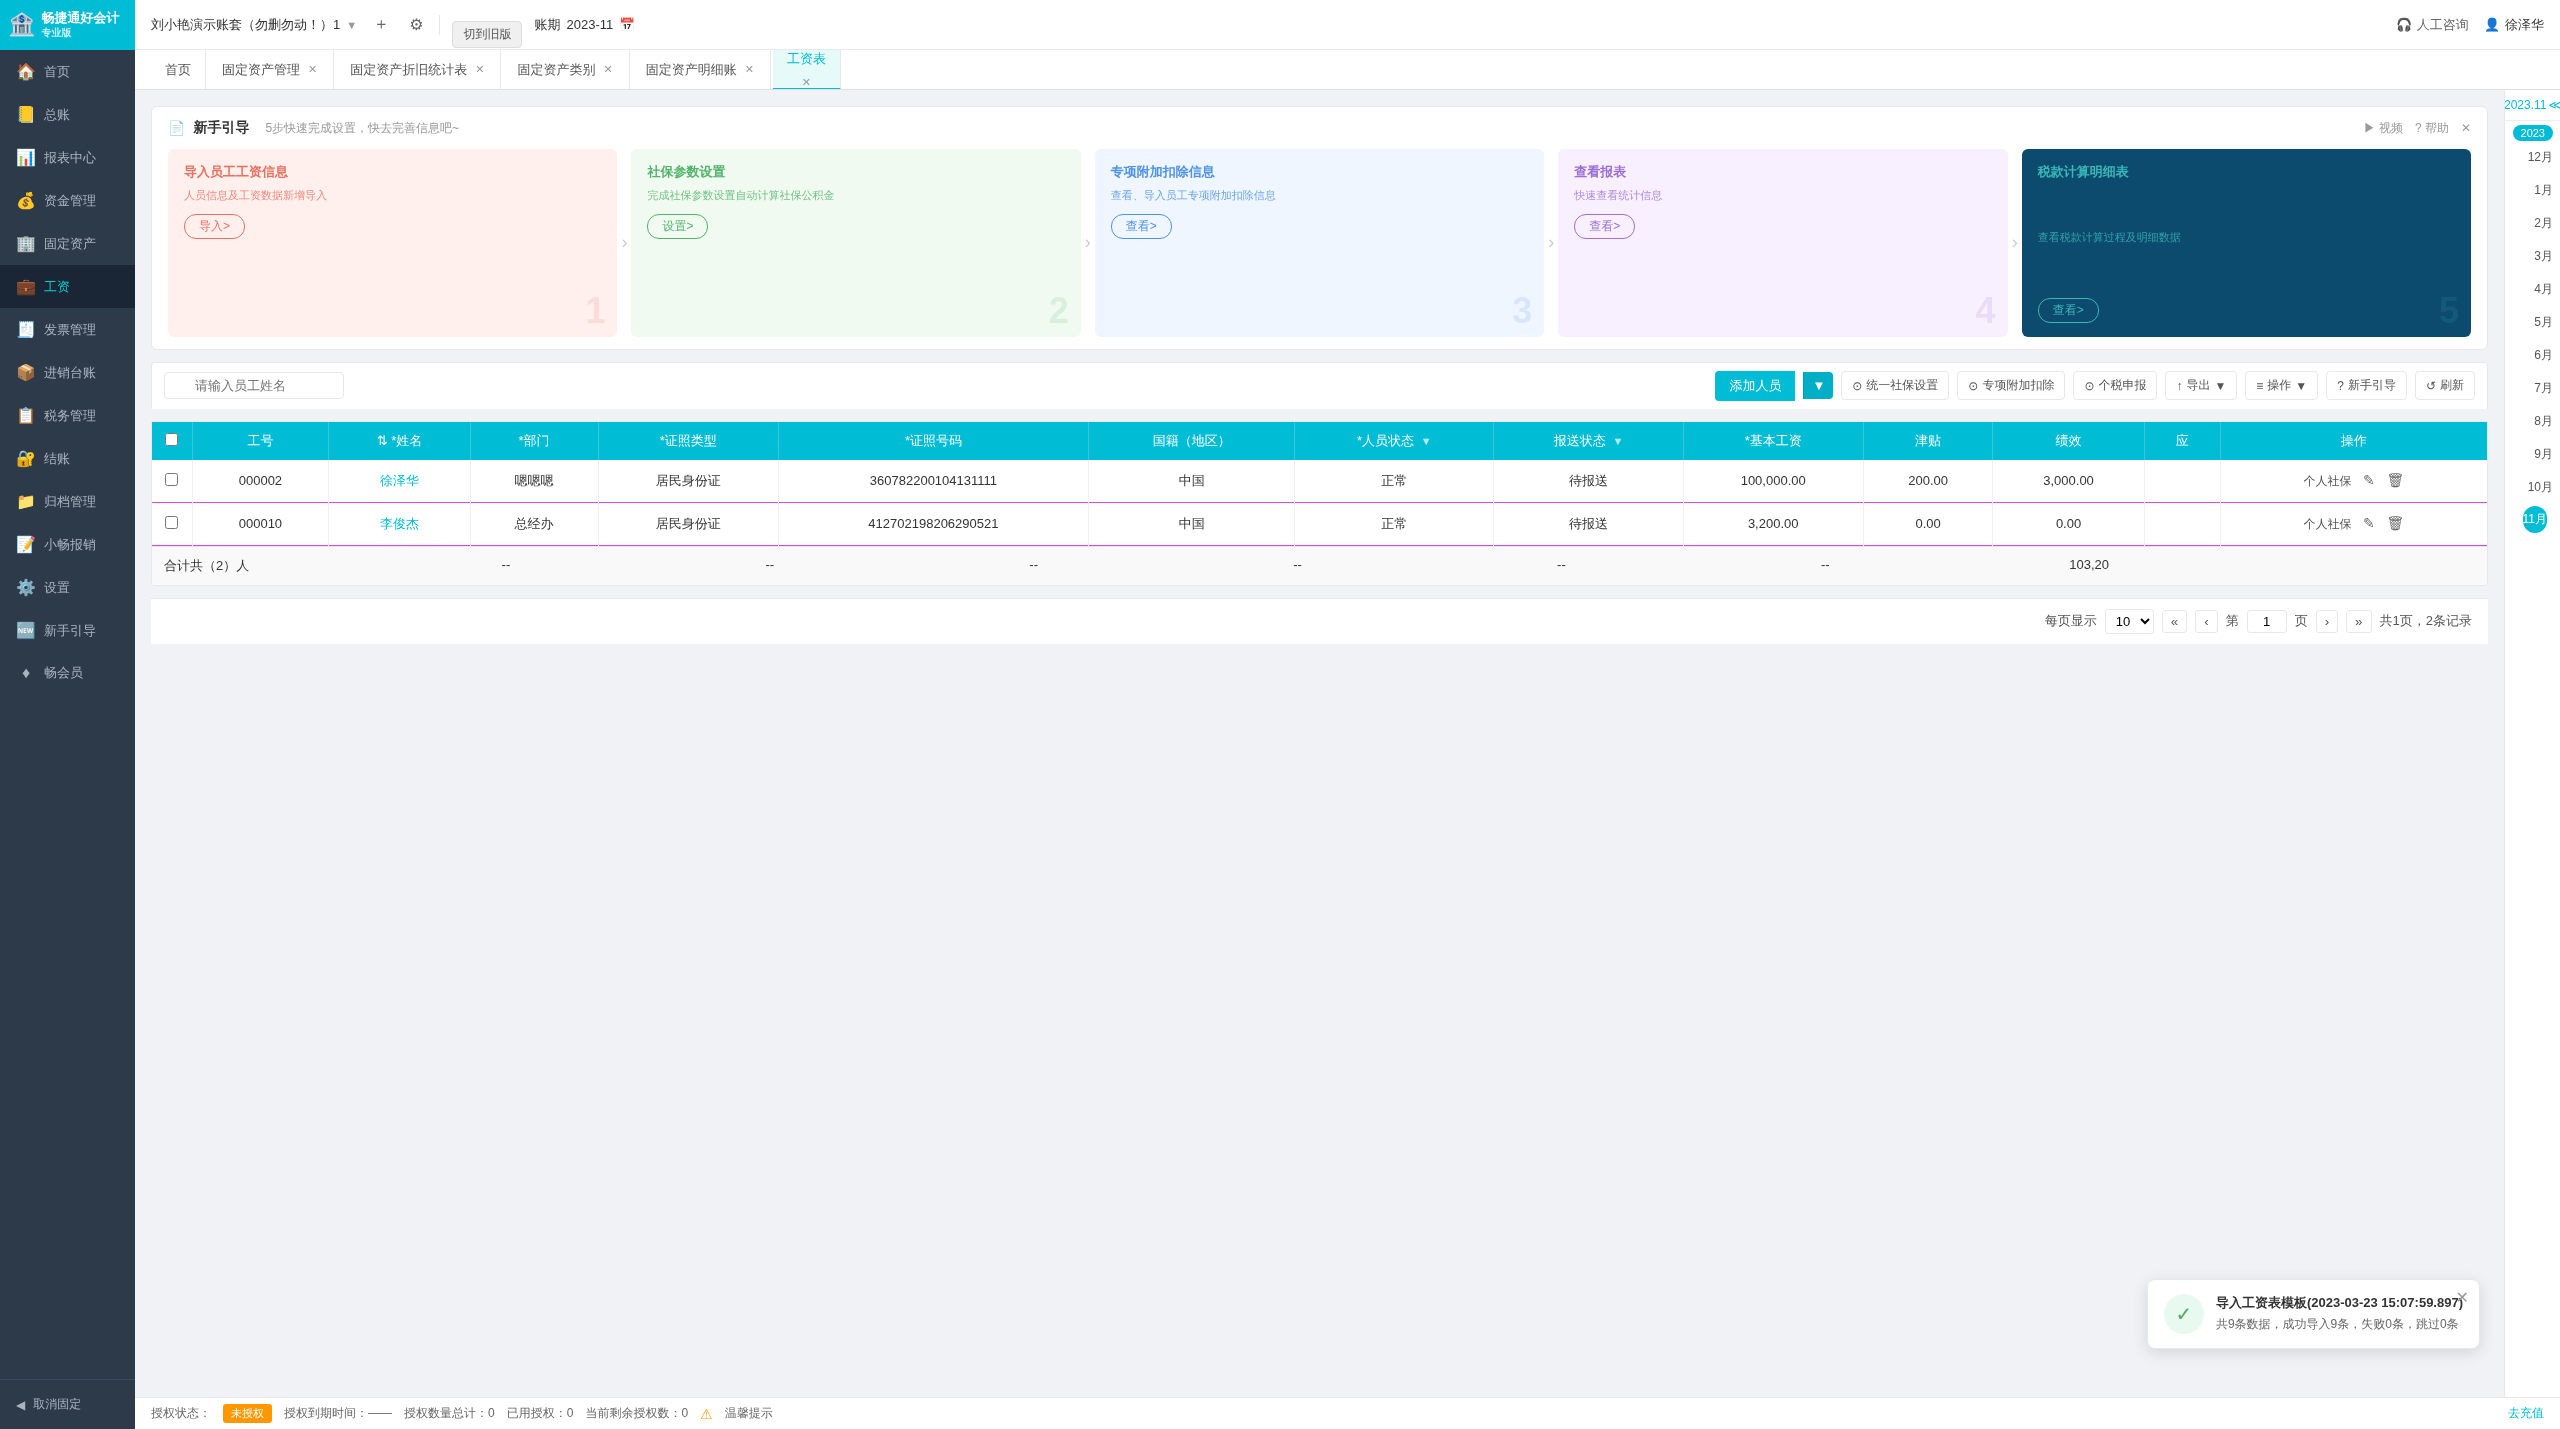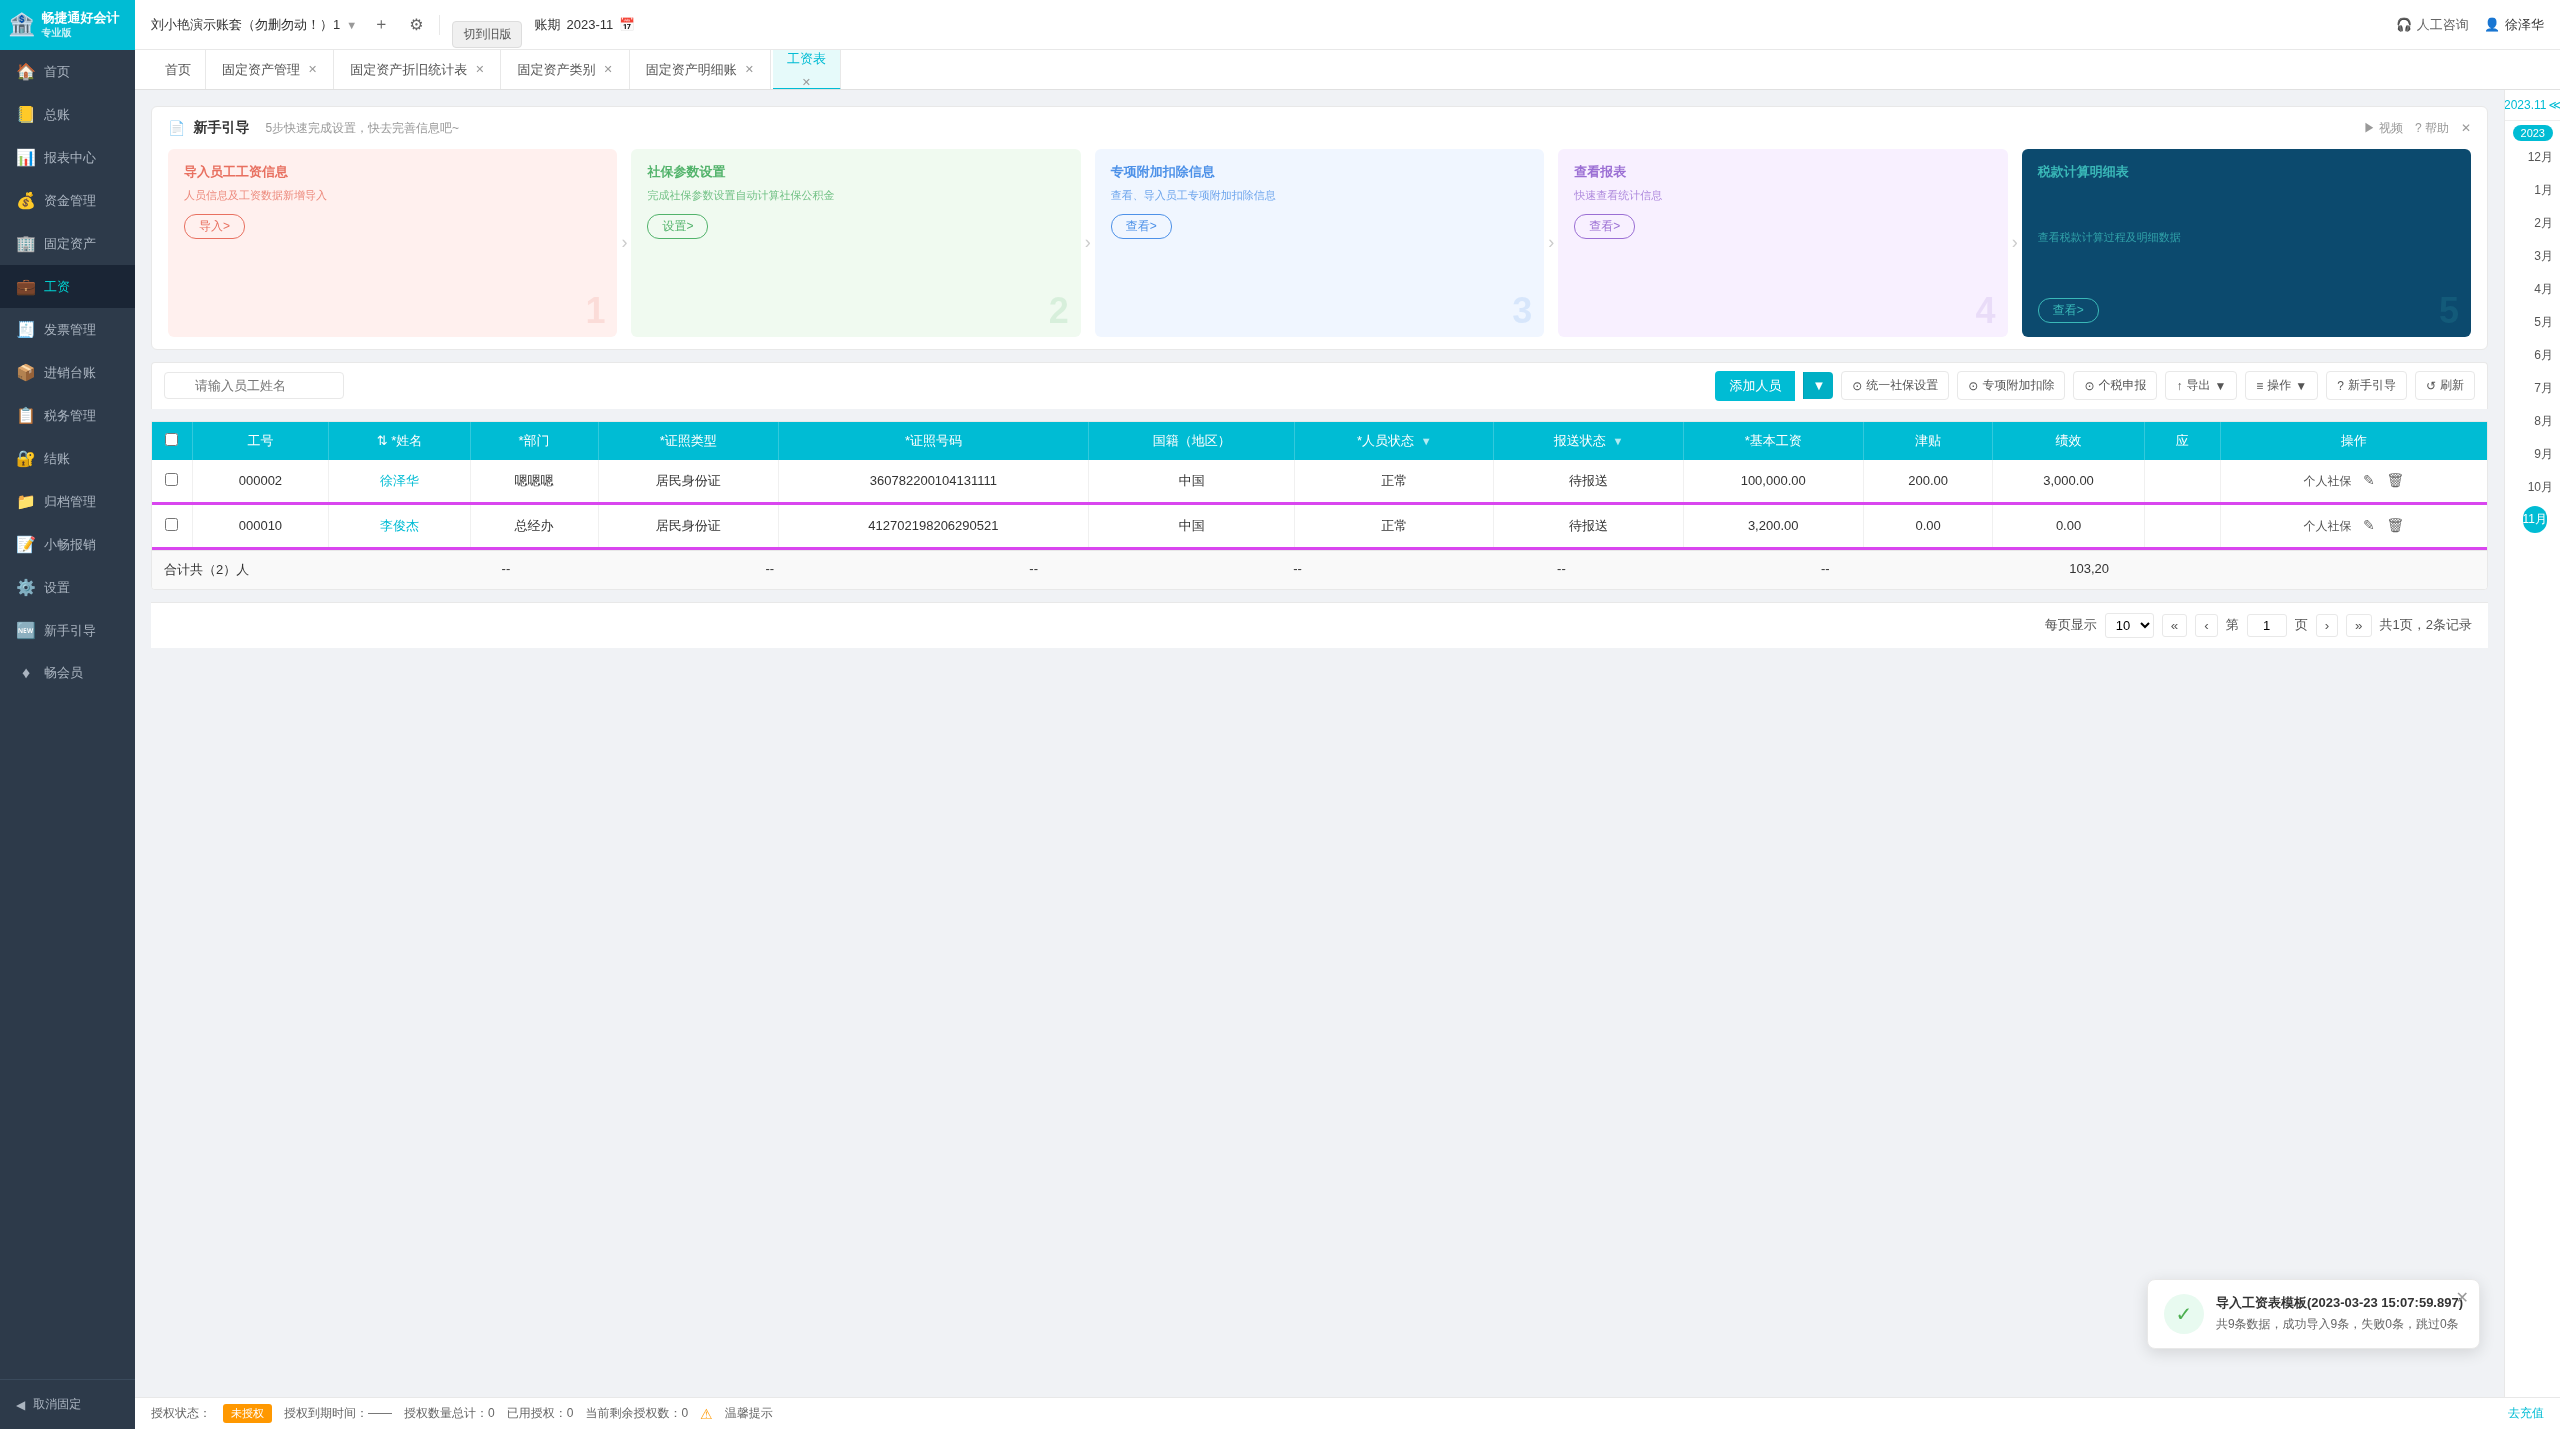--- a/index.html
+++ b/index.html
@@ -360,21 +360,21 @@
       color: #fff;
     }
     thead th {
       padding: 10px 12px;
       text-align: center;
       font-weight: normal;
       border-right: 1px solid rgba(255,255,255,0.2);
       white-space: nowrap;
     }
     thead th:last-child { border-right: none; }
-    tbody tr { border-bottom: 3px solid #d946ef; }
+    tbody tr { border-bottom: 1px solid #d946ef; }
     tbody td {
       padding: 10px 12px;
       text-align: center;
       color: #333;
       border-right: 1px solid #f0f0f0;
     }
     tbody td:last-child { border-right: none; }
     .name-link { color: #00bcd4; cursor: pointer; text-decoration: none; }
     .filter-icon { color: rgba(255,255,255,0.7); font-size: 11px; margin-left: 3px; }
     .checkbox-th { width: 40px; }

